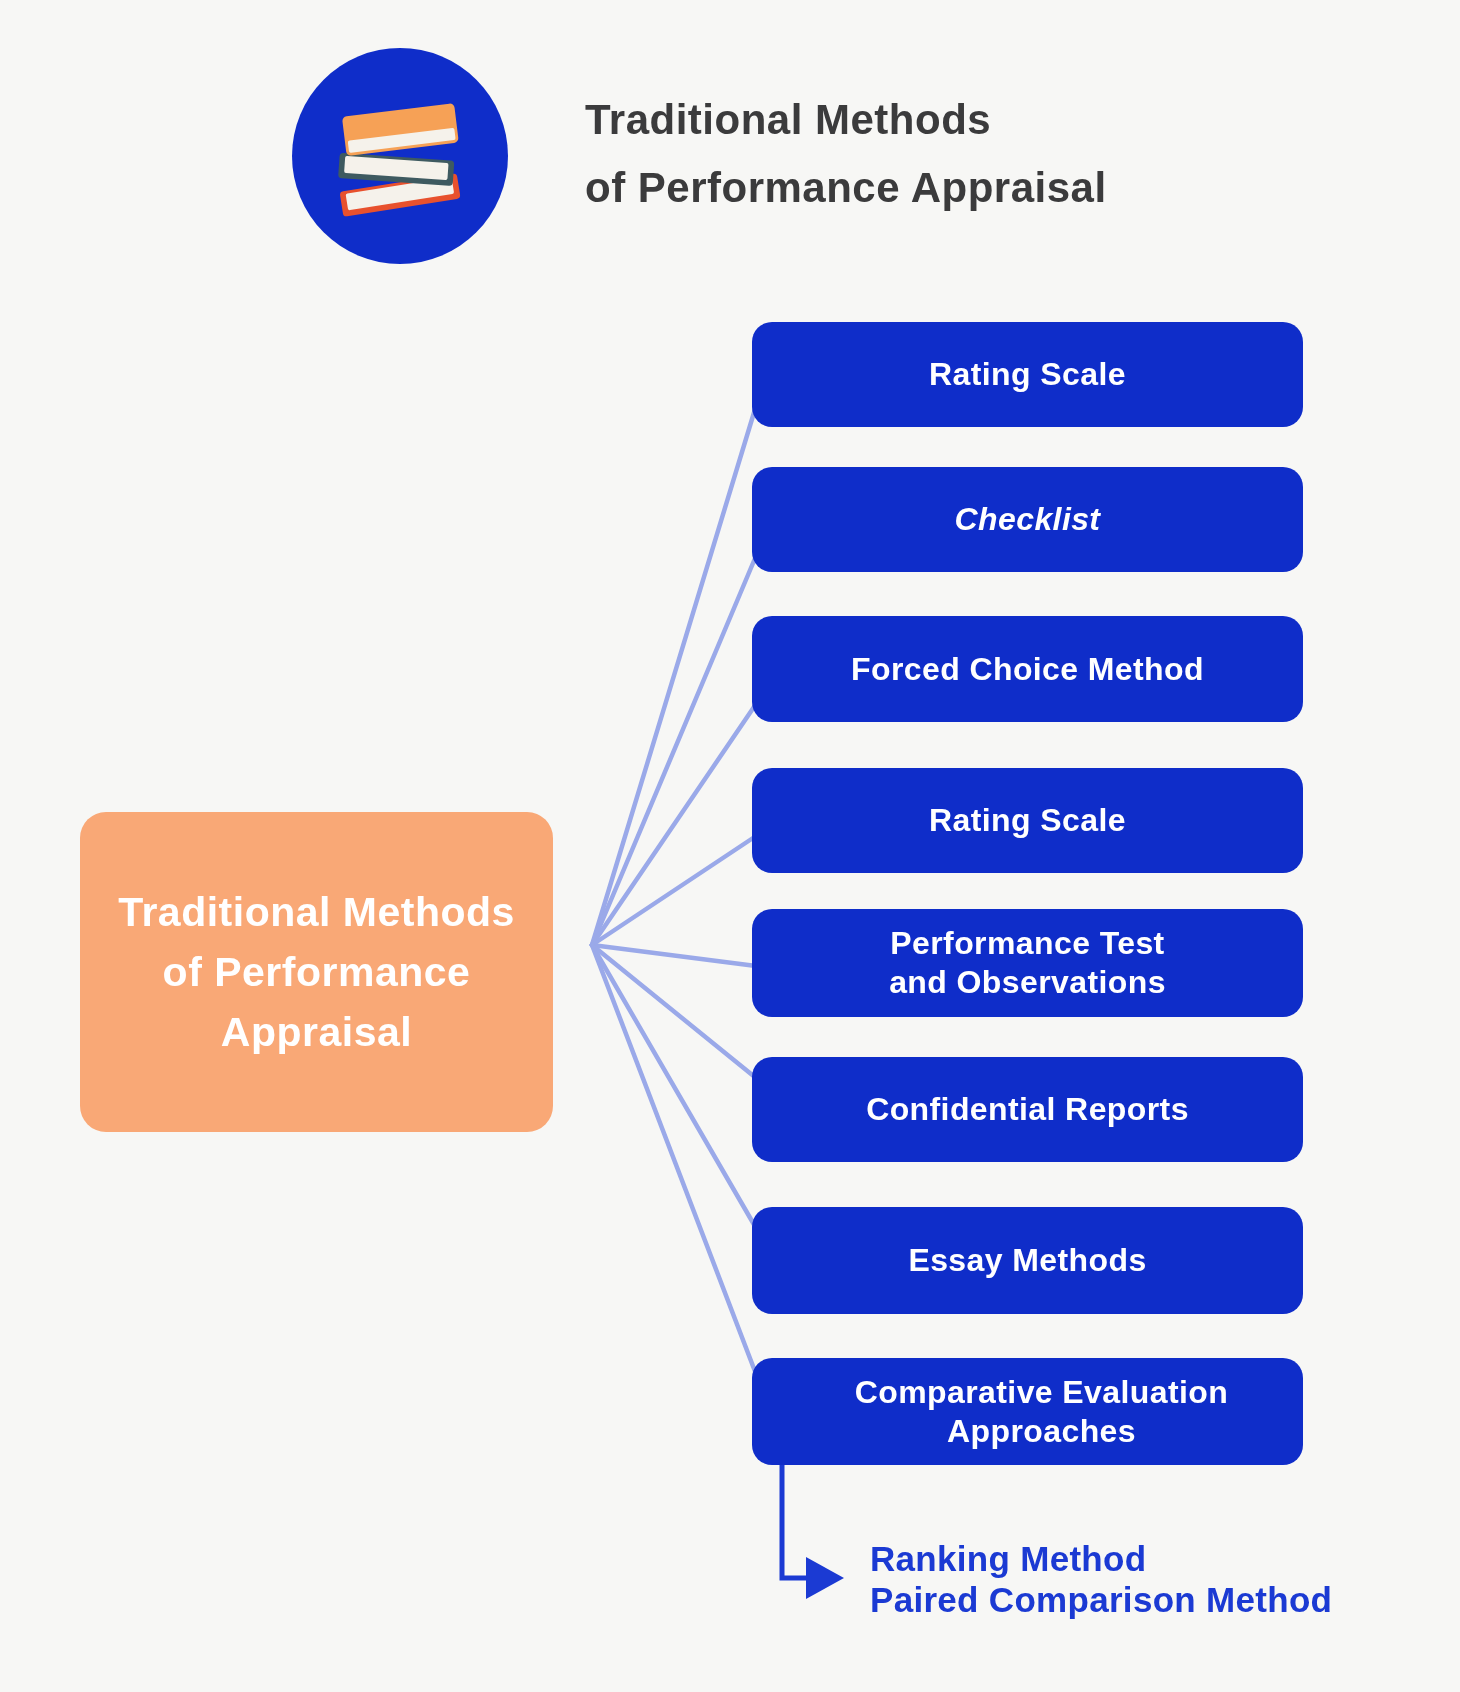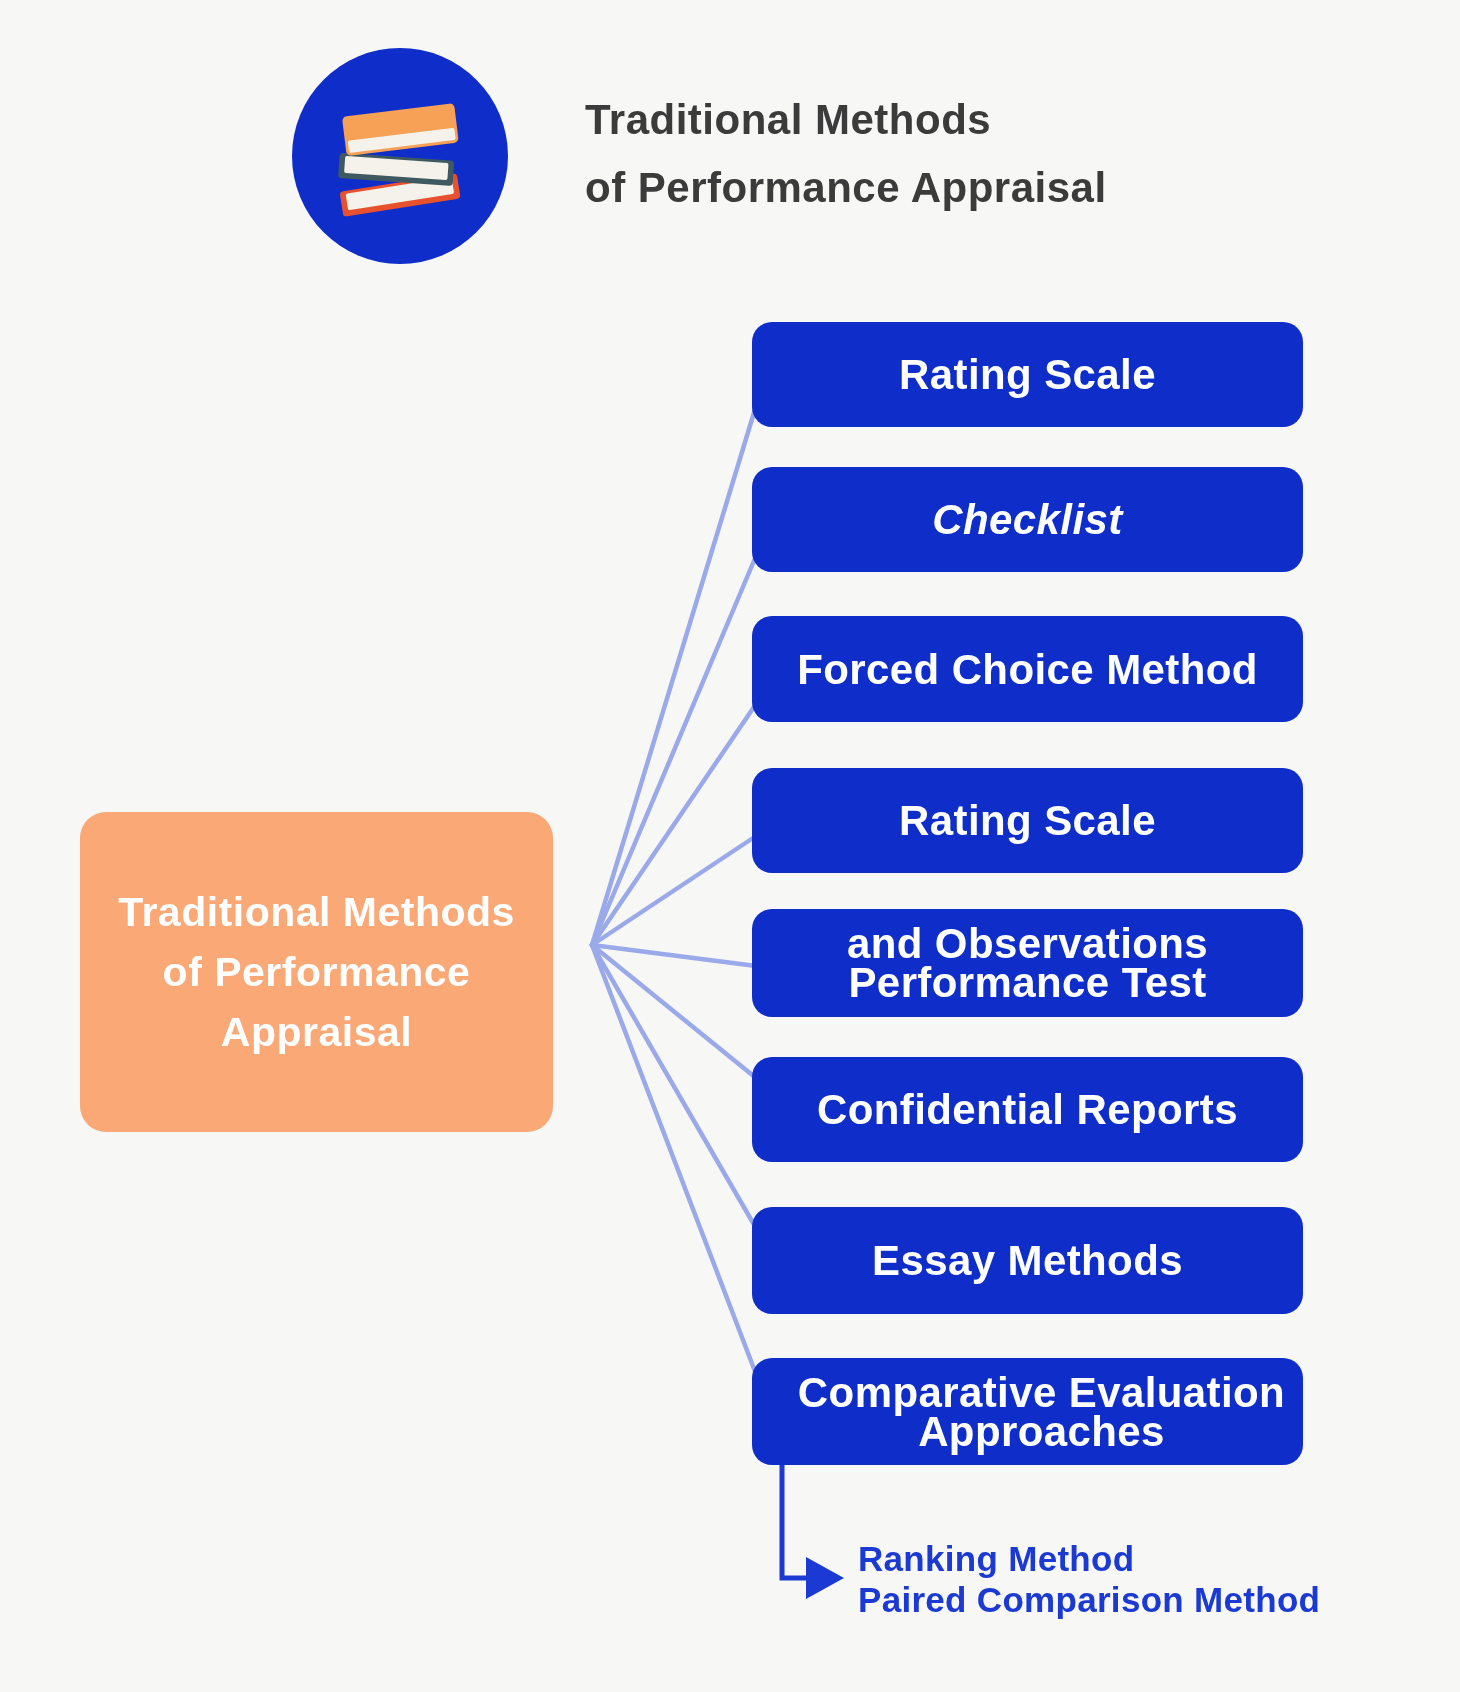--- a/index.html
+++ b/index.html
@@ -26,29 +26,29 @@
 
   
   .root-box{position:absolute;left:80px;top:812px;width:473px;height:320px;border-radius:26px;
     background:var(--accent-orange);z-index:2;display:flex;flex-direction:column;
     align-items:center;justify-content:center;text-align:center;}
   .root-box span{display:block;color:#fff;font-size:41px;line-height:60px;font-weight:bold;letter-spacing:0.5px;}
 
   
   .method-box{position:absolute;left:752px;width:551px;border-radius:20px;background:var(--box-blue);
     z-index:2;display:flex;flex-direction:column;align-items:center;justify-content:center;text-align:center;}
-  .method-box span{display:block;color:#fff;font-size:42px;line-height:39px;font-weight:bold;letter-spacing:0.4px;}
+  .method-box span{display:block;color:#fff;font-size:32px;line-height:39px;font-weight:bold;letter-spacing:0.4px;}
   .m1{top:322px;height:105px;} .m2{top:467px;height:105px;font-style:italic;} .m3{top:616px;height:106px;}
   .m4{top:768px;height:105px;} .m5{top:909px;height:108px;} .m6{top:1057px;height:105px;}
   .m7{top:1207px;height:107px;} .m8{top:1358px;height:107px;padding-left:28px;}
 
   
   .annotation{position:absolute;left:858px;top:1538px;z-index:2;color:var(--arrow-blue);
     font-size:35px;line-height:41px;font-weight:bold;letter-spacing:0.3px;}
-  .annotation span{display:block;}
+  .annotation span{display:block;margin-left:12px;}
 </style>
 </head>
 <body>
 
 <div class="canvas">
 
   <svg class="wires" viewBox="0 0 1460 1692">
     <line class="fan" x1="592" y1="945" x2="756" y2="406"></line>
     <line class="fan" x1="592" y1="945" x2="756" y2="556"></line>
     <line class="fan" x1="592" y1="945" x2="756" y2="704"></line>
@@ -97,22 +97,22 @@
     <div class="method-box m2">
       <span>Checklist</span>
     </div>
     <div class="method-box m3">
       <span>Forced Choice Method</span>
     </div>
     <div class="method-box m4">
       <span>Rating Scale</span>
     </div>
     <div class="method-box m5">
+      <span>Performance Test</span>
       <span>and Observations</span>
-      <span>Performance Test</span>
     </div>
     <div class="method-box m6">
       <span>Confidential Reports</span>
     </div>
     <div class="method-box m7">
       <span>Essay Methods</span>
     </div>
     <div class="method-box m8">
       <span>Comparative Evaluation</span>
       <span>Approaches</span>

